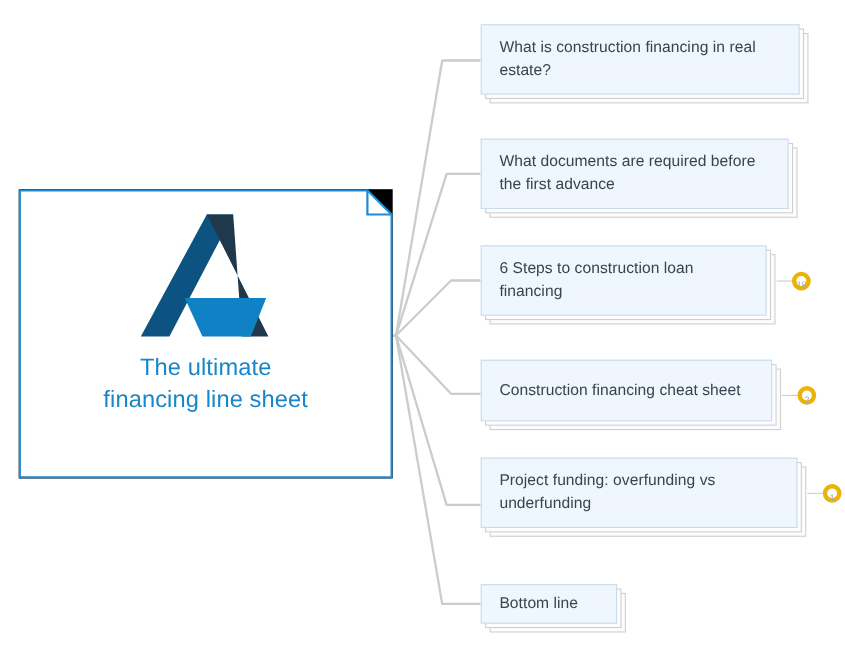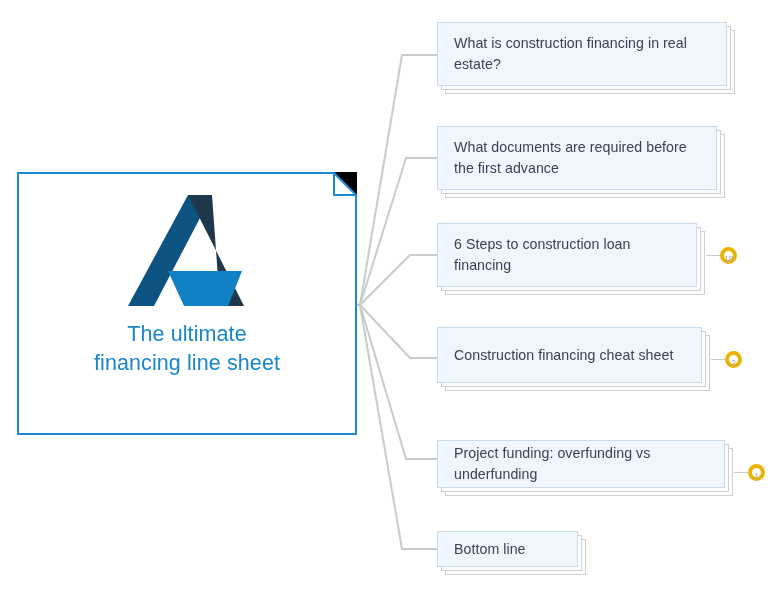--- a/index.html
+++ b/index.html
@@ -200,31 +200,31 @@
   <div class="branch-node" style="left:437px; top:327px; width:265px; height:56px;">
     <div class="card-stack-2"></div>
     <div class="card-stack-1"></div>
     <div class="card-face">
       <div class="card-label">Construction financing cheat sheet</div>
     </div>
     <div class="badge-stem" style="left:274px; top:32px; width:15px;"></div>
     <div class="count-badge" style="left:288px; top:23.5px;">2</div>
   </div>
 
-  <div class="branch-node" style="left:437px; top:440px; width:288px; height:48px;">
+  <div class="branch-node" style="left:437px; top:416px; width:288px; height:64px;">
     <div class="card-stack-2"></div>
     <div class="card-stack-1"></div>
     <div class="card-face">
       <div class="card-label">Project funding: overfunding vs underfunding</div>
     </div>
     <div class="badge-stem" style="left:297px; top:32px; width:15px;"></div>
     <div class="count-badge" style="left:311px; top:23.5px;">1</div>
   </div>
 
-  <div class="branch-node" style="left:437px; top:531px; width:124px; height:36px;padding-left:17px;">
+  <div class="branch-node" style="left:437px; top:531px; width:124px; height:36px;">
     <div class="card-stack-2"></div>
     <div class="card-stack-1"></div>
     <div class="card-face">
       <div class="card-label">Bottom line</div>
     </div>
   </div>
 
 </div>
 
 </body></html>

